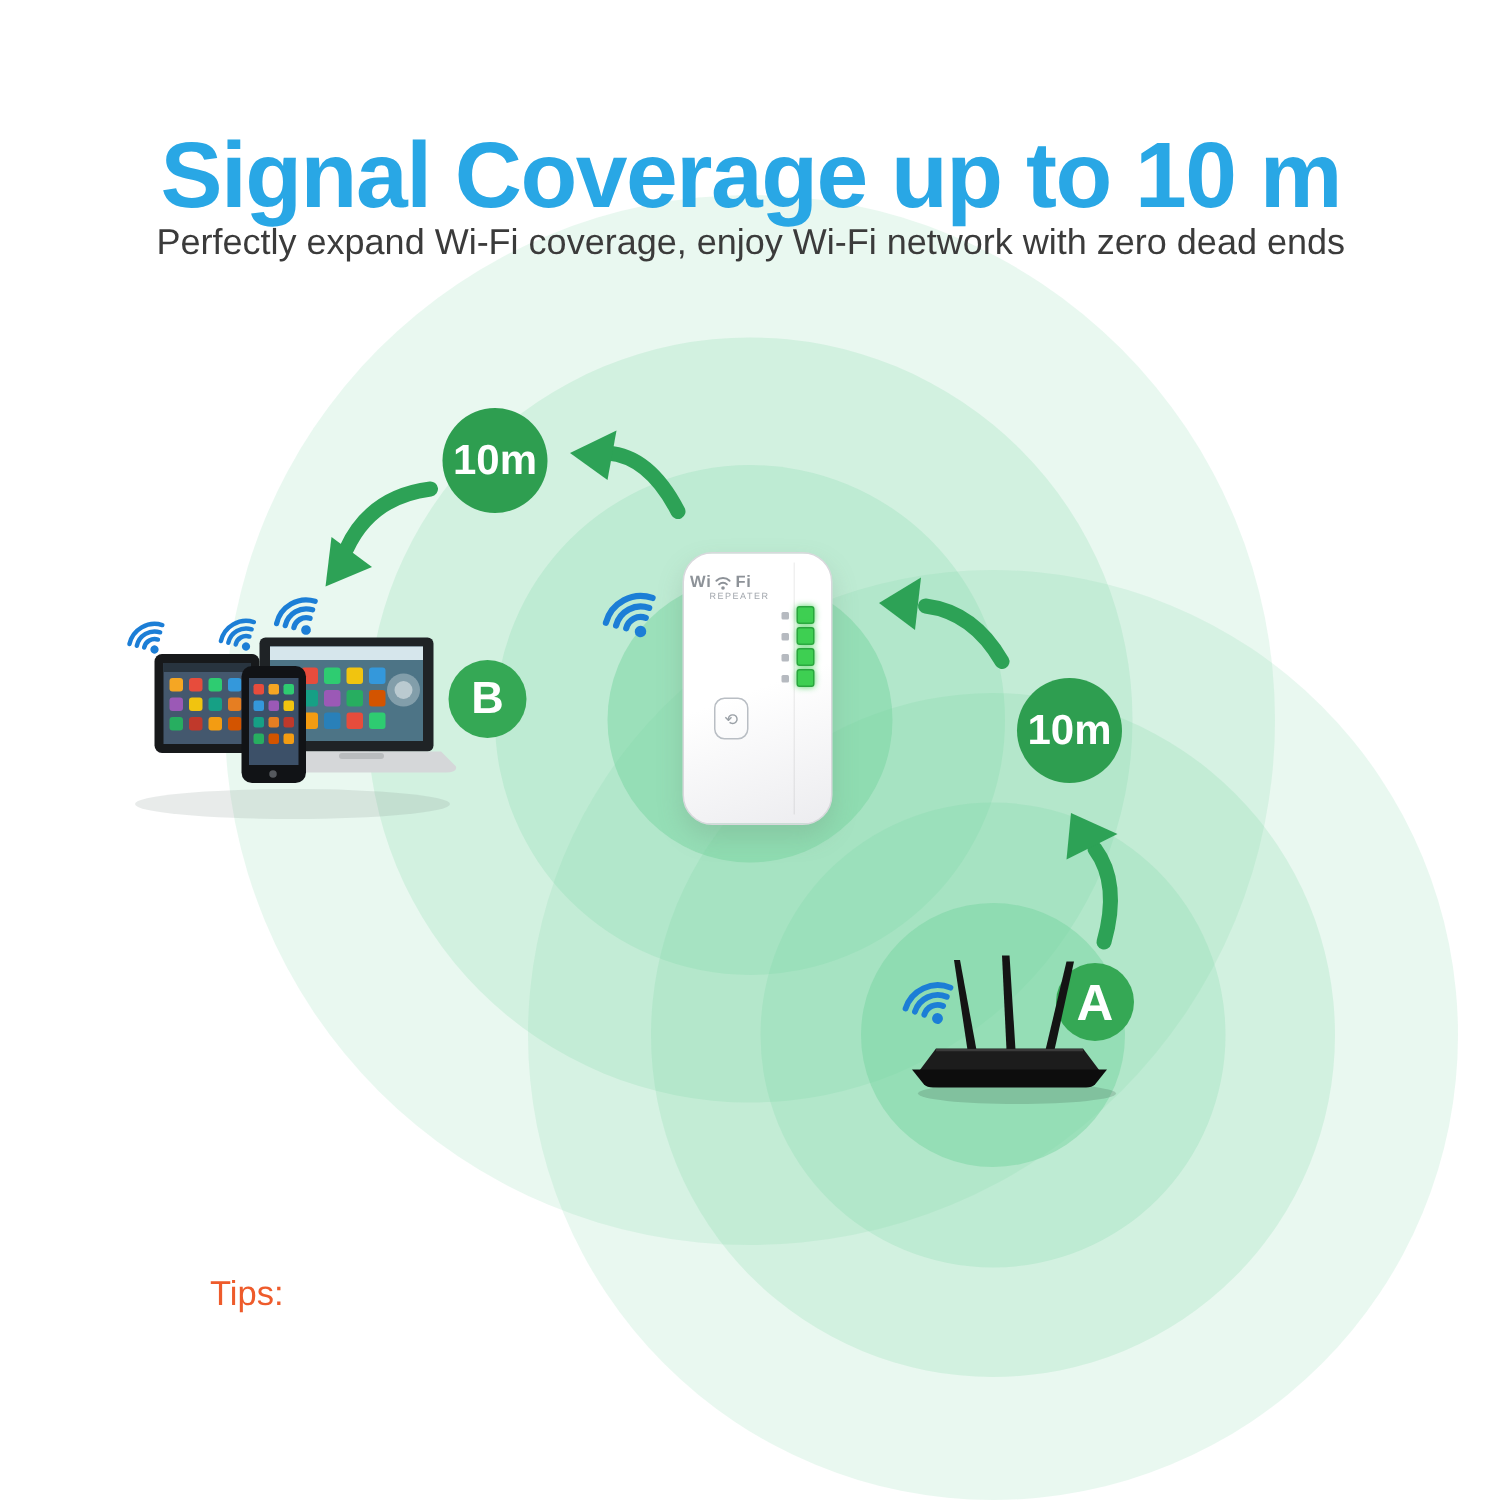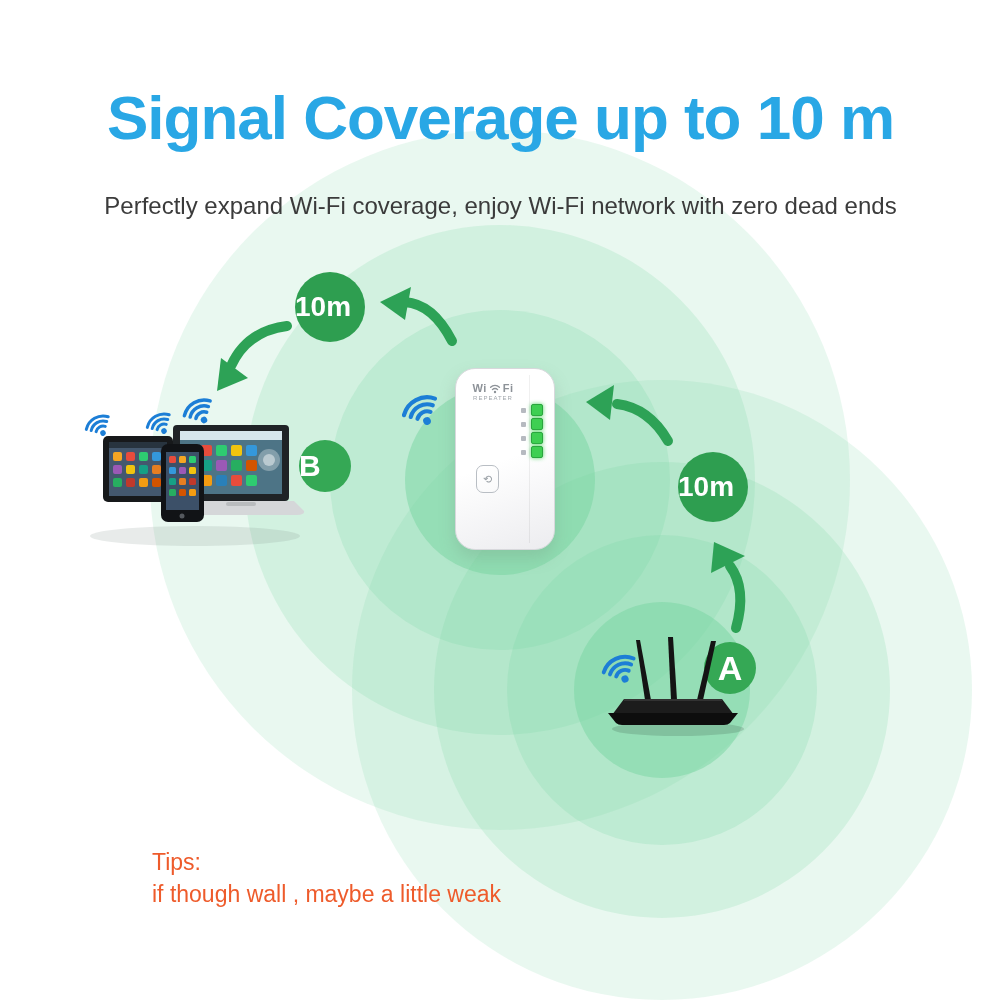--- a/index.html
+++ b/index.html
@@ -17,44 +17,44 @@
   .rip-rou-2{left:434px;top:462px;width:456px;height:456px;background:rgba(120,214,162,.20);}
   .rip-rou-3{left:507px;top:535px;width:310px;height:310px;background:rgba(120,214,162,.22);}
   .rip-rou-4{left:574px;top:602px;width:176px;height:176px;background:rgba(120,214,162,.50);}
   
   .title{
     position:absolute;top:62px;left:0;width:100%;text-align:center;z-index:6;
     font-size:62px;font-weight:bold;letter-spacing:-1px;color:#29a7e5;margin-top:20px;
   }
   .subtitle{
     position:absolute;top:148px;left:0;width:100%;text-align:center;z-index:6;
-    font-size:24px;color:#3b3b3b;margin-top:44px;
-  }
-  .tips{position:absolute;left:152px;top:846px;z-index:6;color:#ee5b2b;font-size:23px;line-height:32px;}
+    font-size:24px;color:#3b3b3b;
+  }
+  .tips{position:absolute;left:140px;top:846px;z-index:6;color:#ee5b2b;font-size:23px;line-height:32px;}
   
   .badge{
     position:absolute;border-radius:50%;color:#fff;font-weight:bold;z-index:5;
-    display:flex;align-items:center;
+    display:flex;align-items:center;justify-content:center;
   }
   .badge-10m-left{left:295px;top:272px;width:70px;height:70px;background:#2e9e50;font-size:28px;}
   .badge-10m-right{left:678px;top:452px;width:70px;height:70px;background:#2e9e50;font-size:28px;}
   .badge-b{left:299px;top:440px;width:52px;height:52px;background:#35a855;font-size:30px;}
   
   .overlay{position:absolute;left:0;top:0;z-index:2;}
   .overlay text{font-family:"Liberation Sans",sans-serif;font-weight:bold;}
   
   .repeater{
     position:absolute;left:455px;top:368px;width:98px;height:180px;z-index:3;
     border-radius:20px;border:1px solid #d8d8dc;
     background:linear-gradient(160deg,#ffffff 50%,#ececef);
     box-shadow:0 8px 16px rgba(110,140,120,.25);
   }
   .repeater .seam{position:absolute;right:24px;top:6px;bottom:6px;width:1px;background:rgba(0,0,0,.06);}
   .brand{margin-top:13px;margin-left:4px;width:66px;text-align:center;color:#8d9298;}
-  .brand-row{display:flex;align-items:flex-end;justify-content:center;gap:2px;font-size:11px;font-weight:bold;letter-spacing:.5px;}
+  .brand-row{display:flex;align-items:flex-end;gap:2px;font-size:11px;font-weight:bold;letter-spacing:.5px;}
   .brand-sub{font-size:6px;letter-spacing:1px;color:#a2a7ad;margin-top:1px;}
   .leds{position:absolute;right:11px;top:36px;display:flex;flex-direction:column;gap:4px;}
   .led-row{display:flex;align-items:center;gap:5px;height:10px;}
   .led-glyph{width:5px;height:5px;border-radius:1px;background:#b6bac0;}
   .led-light{
     width:10px;height:10px;border-radius:2px;background:#3ecf52;
     border:1px solid #2aa53e;box-shadow:0 0 4px rgba(62,207,82,.9);
   }
   .wps-button{
     position:absolute;left:20px;top:96px;width:21px;height:26px;
@@ -238,16 +238,15 @@
   </div>
   <div class="badge badge-10m-right">
     <span>10m</span>
   </div>
   <div class="badge badge-b">
     <span>B</span>
   </div>
 
   <div class="tips">
     <div>Tips:</div>
-    <div>if though wall , maybe a little weak</div>
   </div>
 
 </div>
 
 </body></html>

